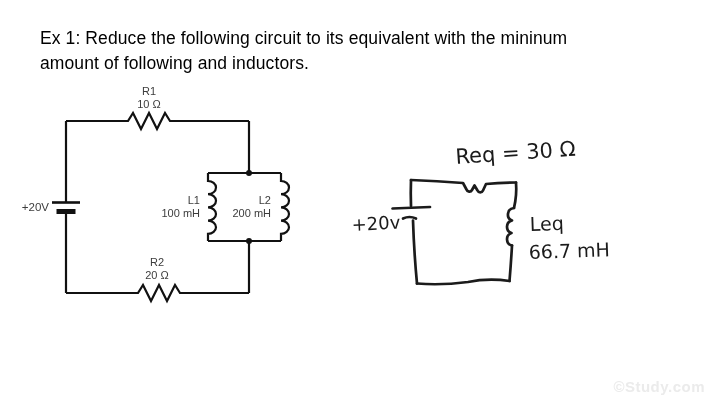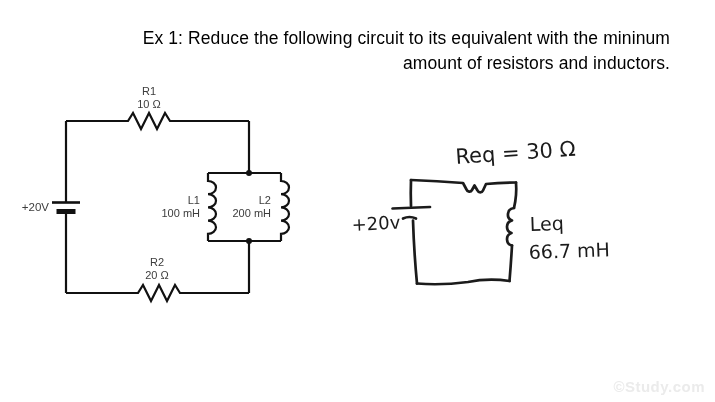--- a/index.html
+++ b/index.html
@@ -3,21 +3,21 @@
 <meta charset="utf-8">
 <style>
   html,body{margin:0;padding:0;}
   body{
     width:715px;height:402px;
     background:#ffffff;
     font-family:"Liberation Sans", sans-serif;
     position:relative;
     overflow:hidden;
   }
-  .canvas{position:absolute;inset:0;width:715px;height:402px;background:#ffffff;text-align:right;}
+  .canvas{position:absolute;inset:0;width:715px;height:402px;background:#ffffff;}
   .title{
     position:absolute;left:40px;top:26px;width:630px;
     font-size:17.5px;line-height:24.5px;color:#000000;
     letter-spacing:0.1px;
   }
   .title div{white-space:nowrap;}
   svg.circuits{position:absolute;left:0;top:0;}
   .pwire{stroke:#111111;stroke-width:2.2;fill:none;stroke-linecap:butt;stroke-linejoin:miter;}
   .pplate-long{stroke:#111111;stroke-width:2.6;fill:none;}
   .pplate-short{stroke:#111111;stroke-width:5;fill:none;}
@@ -41,21 +41,21 @@
     user-select:none;
   }
 </style>
 </head>
 <body>
 
 <div class="canvas">
 
   <div class="title">
     <div>Ex 1: Reduce the following circuit to its equivalent with the mininum</div>
-    <div>amount of resistors and inductors.</div>
+    <div>amount of following and inductors.</div>
   </div>
 
   <svg class="circuits" width="715" height="402" viewBox="0 0 715 402">
 
     <g>
 
       <path class="pwire" d="M66,121 L128,121 L133,113 L141,129 L149,113 L157,129 L165,113 L170,121 L249,121"></path>
 
       <path class="pwire" d="M249,121 L249,173"></path>
 

